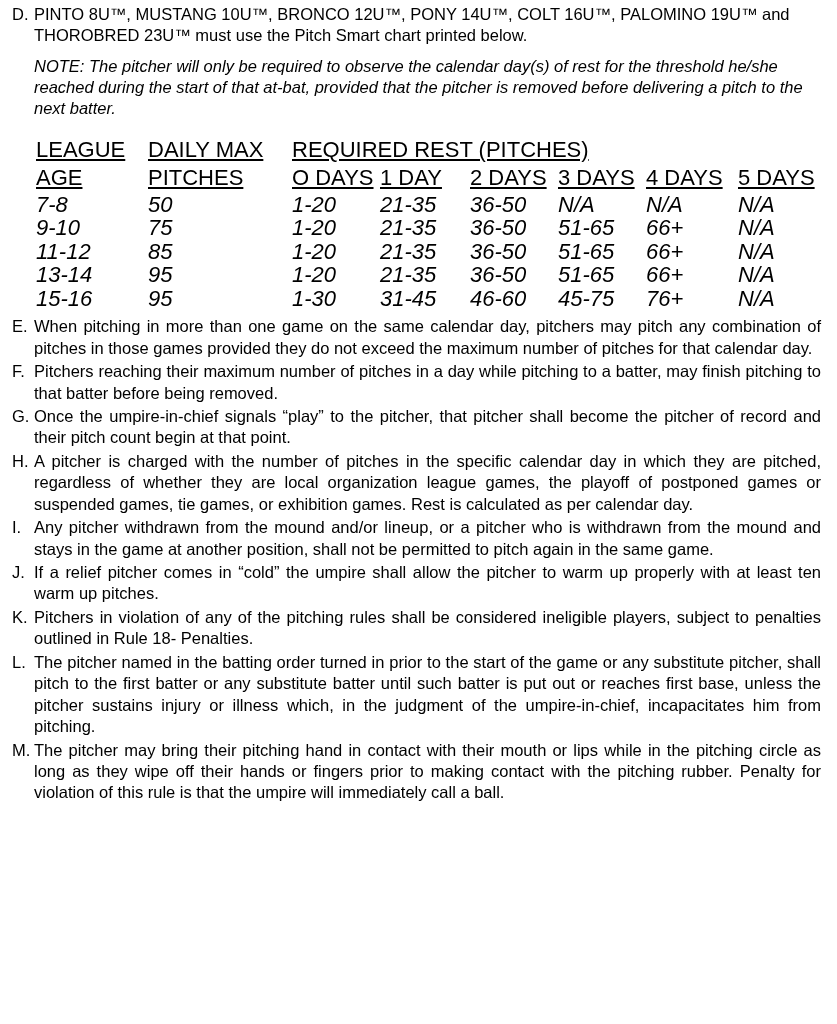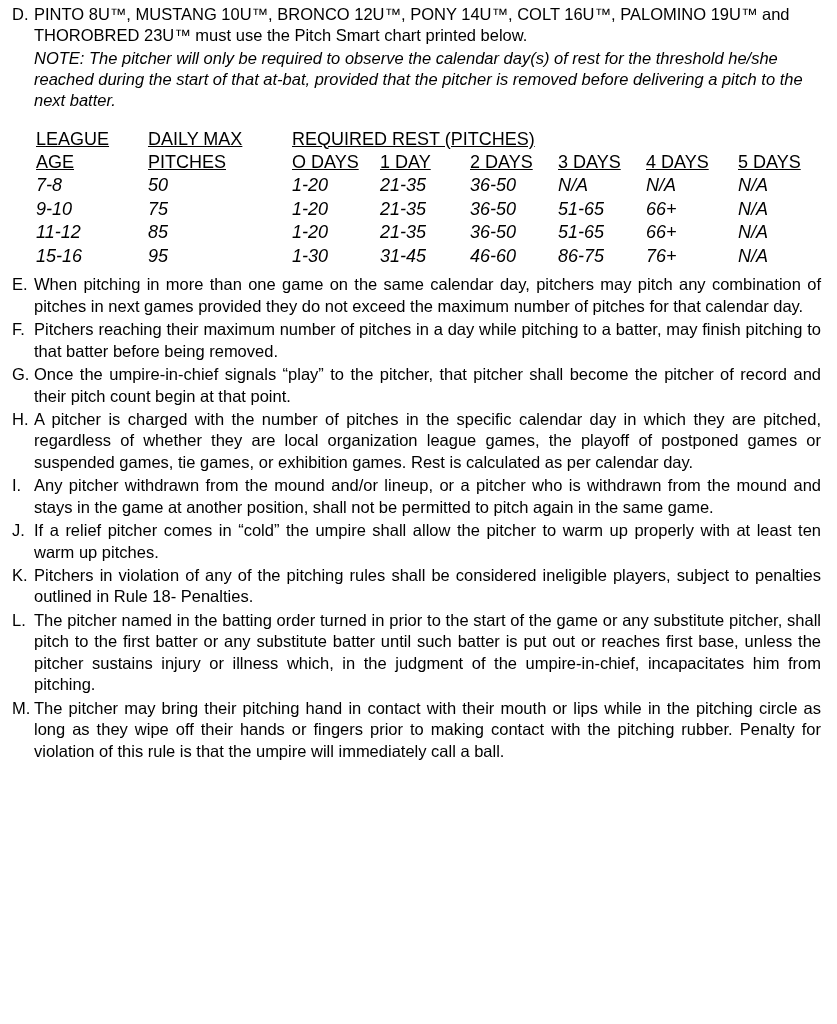--- a/index.html
+++ b/index.html
@@ -42,31 +42,31 @@
   }
   .clause .body.nojust { text-align: left; }
 
   .bold { font-weight: normal; }
 
   
   .clause-d .body { line-height: 1.28; }
   .note {
     font-style: italic;
     display: block;
-    margin-top: 2px;
+    margin-top: 10px;
   }
 
   
   .chart-wrap {
     margin: 16px 0 6px 0;
     padding-left: 28px;
   }
   table.pitch {
     border-collapse: collapse;
-    font-size: 18px;
+    font-size: 22px;
   }
   table.pitch th, table.pitch td {
     padding: 0;
     text-align: left;
     font-weight: normal;
     white-space: nowrap;
   }
   
   .c-age   { width: 112px; }
   .c-max   { width: 144px; }
@@ -157,36 +157,46 @@
           <td>11-12</td>
           <td>85</td>
           <td>1-20</td>
           <td>21-35</td>
           <td>36-50</td>
           <td>51-65</td>
           <td>66+</td>
           <td class="na">N/A</td>
         </tr>
         <tr>
+          <td>13-14</td>
+          <td>95</td>
+          <td>1-20</td>
+          <td>21-35</td>
+          <td>36-50</td>
+          <td>51-65</td>
+          <td>66+</td>
+          <td class="na">N/A</td>
+        </tr>
+        <tr>
           <td>15-16</td>
           <td>95</td>
           <td>1-30</td>
           <td>31-45</td>
           <td>46-60</td>
-          <td>86-75</td>
+          <td>45-75</td>
           <td>76+</td>
           <td class="na">N/A</td>
         </tr>
       </tbody>
     </table>
   </div>
 
   <div class="clause">
     <div class="marker">E.</div>
-    <div class="body">When pitching in more than one game on the same calendar day, pitchers may pitch any combination of pitches in next games provided they do not exceed the maximum number of pitches for that calendar day.</div>
+    <div class="body">When pitching in more than one game on the same calendar day, pitchers may pitch any combination of pitches in those games provided they do not exceed the maximum number of pitches for that calendar day.</div>
   </div>
 
   <div class="clause">
     <div class="marker">F.</div>
     <div class="body">Pitchers reaching their maximum number of pitches in a day while pitching to a batter, may finish pitching to that batter before being removed.</div>
   </div>
 
   <div class="clause">
     <div class="marker">G.</div>
     <div class="body">Once the umpire-in-chief signals “play” to the pitcher, that pitcher shall become the pitcher of record and their pitch count begin at that point.</div>

